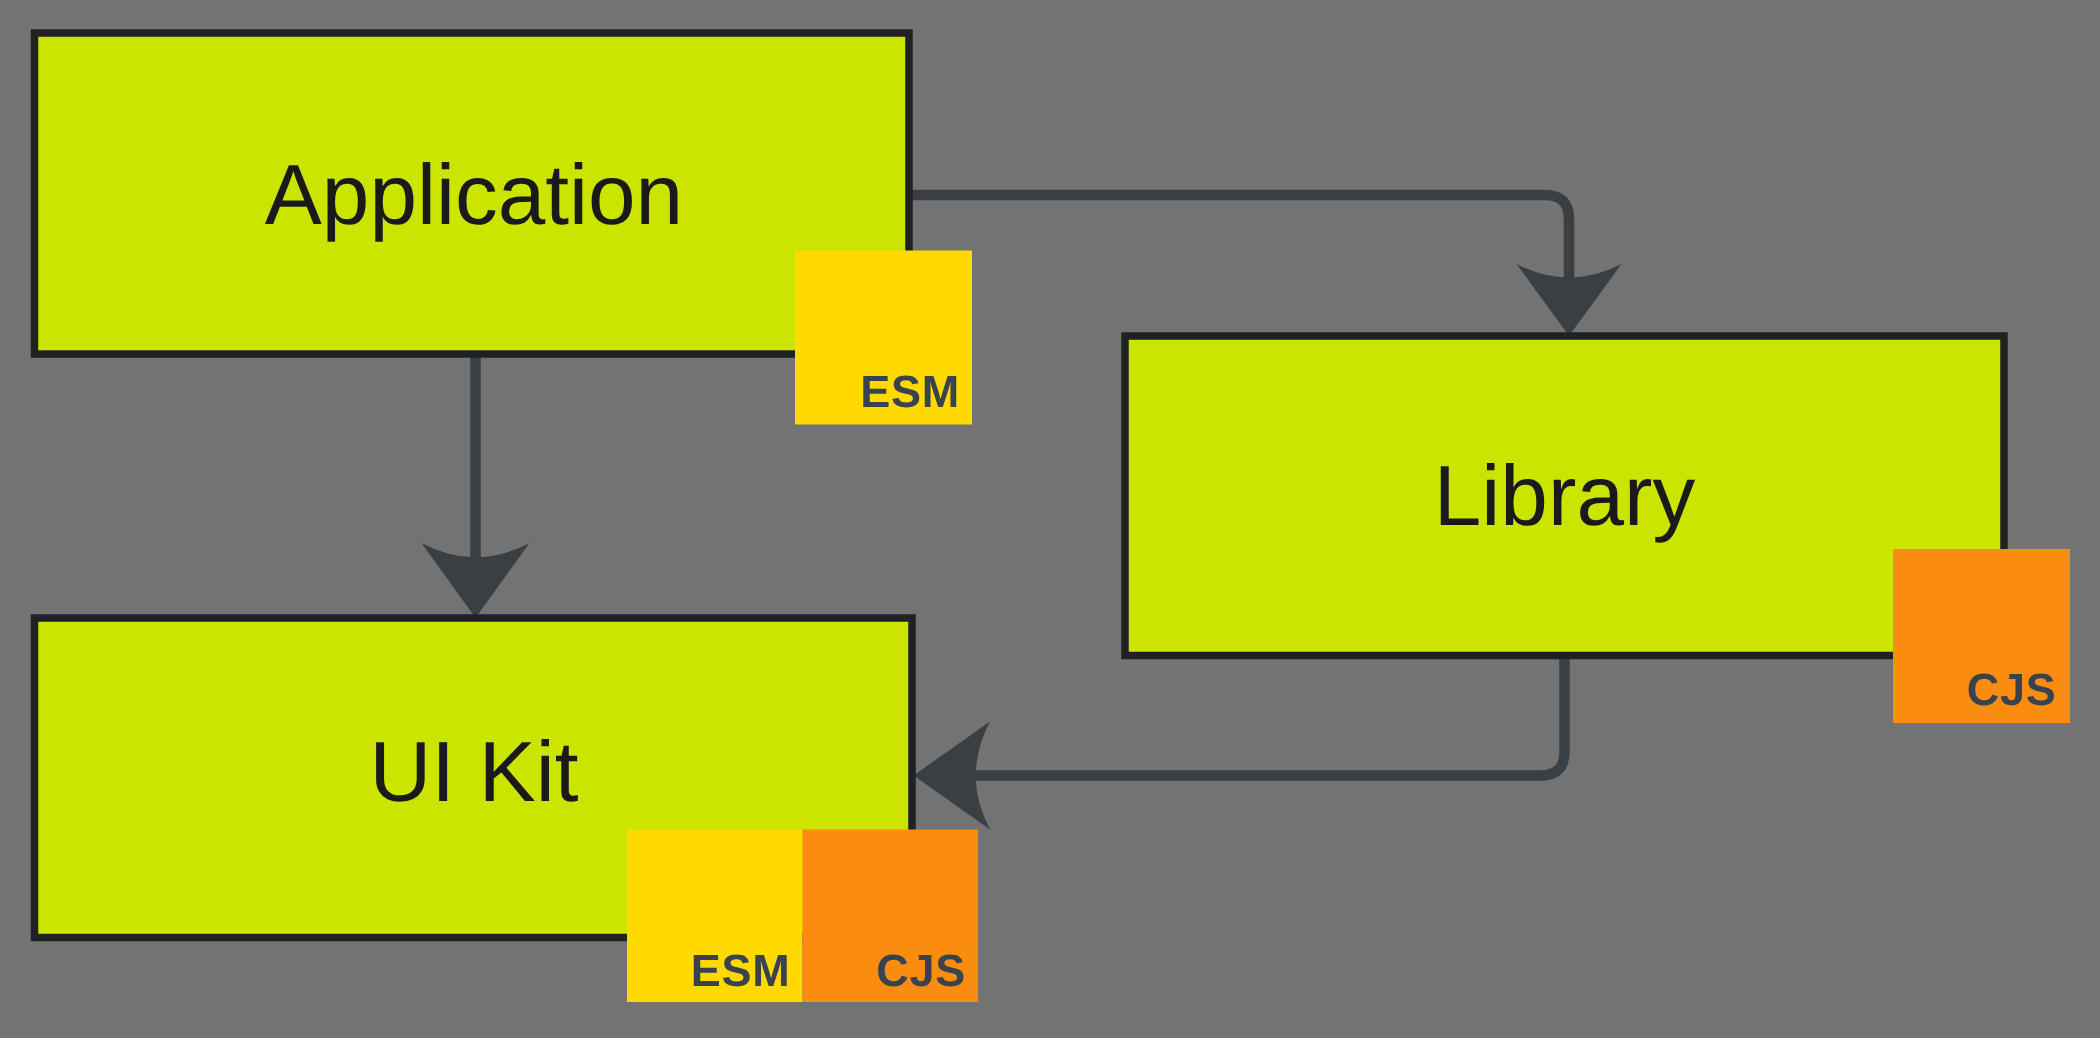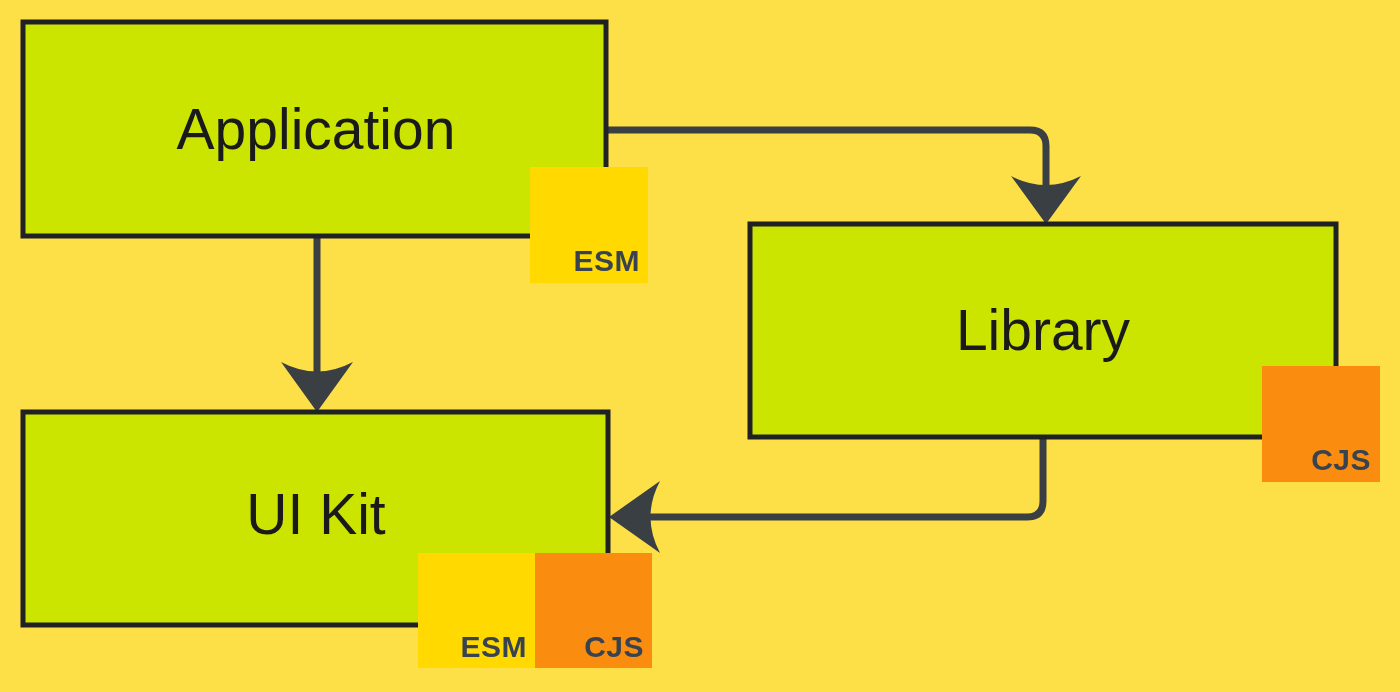--- a/index.html
+++ b/index.html
@@ -10,21 +10,21 @@
   body {
     width: 1400px;
     height: 692px;
     font-family: "Liberation Sans", sans-serif;
     overflow: hidden;
   }
   #diagram-root {
     position: relative;
     width: 1400px;
     height: 692px;
-    background: #fde047;
+    background: #737373;
   }
   svg.diagram-canvas {
     display: block;
     width: 1400px;
     height: 692px;
   }
   text {
     user-select: none;
   }
   .node-label {

